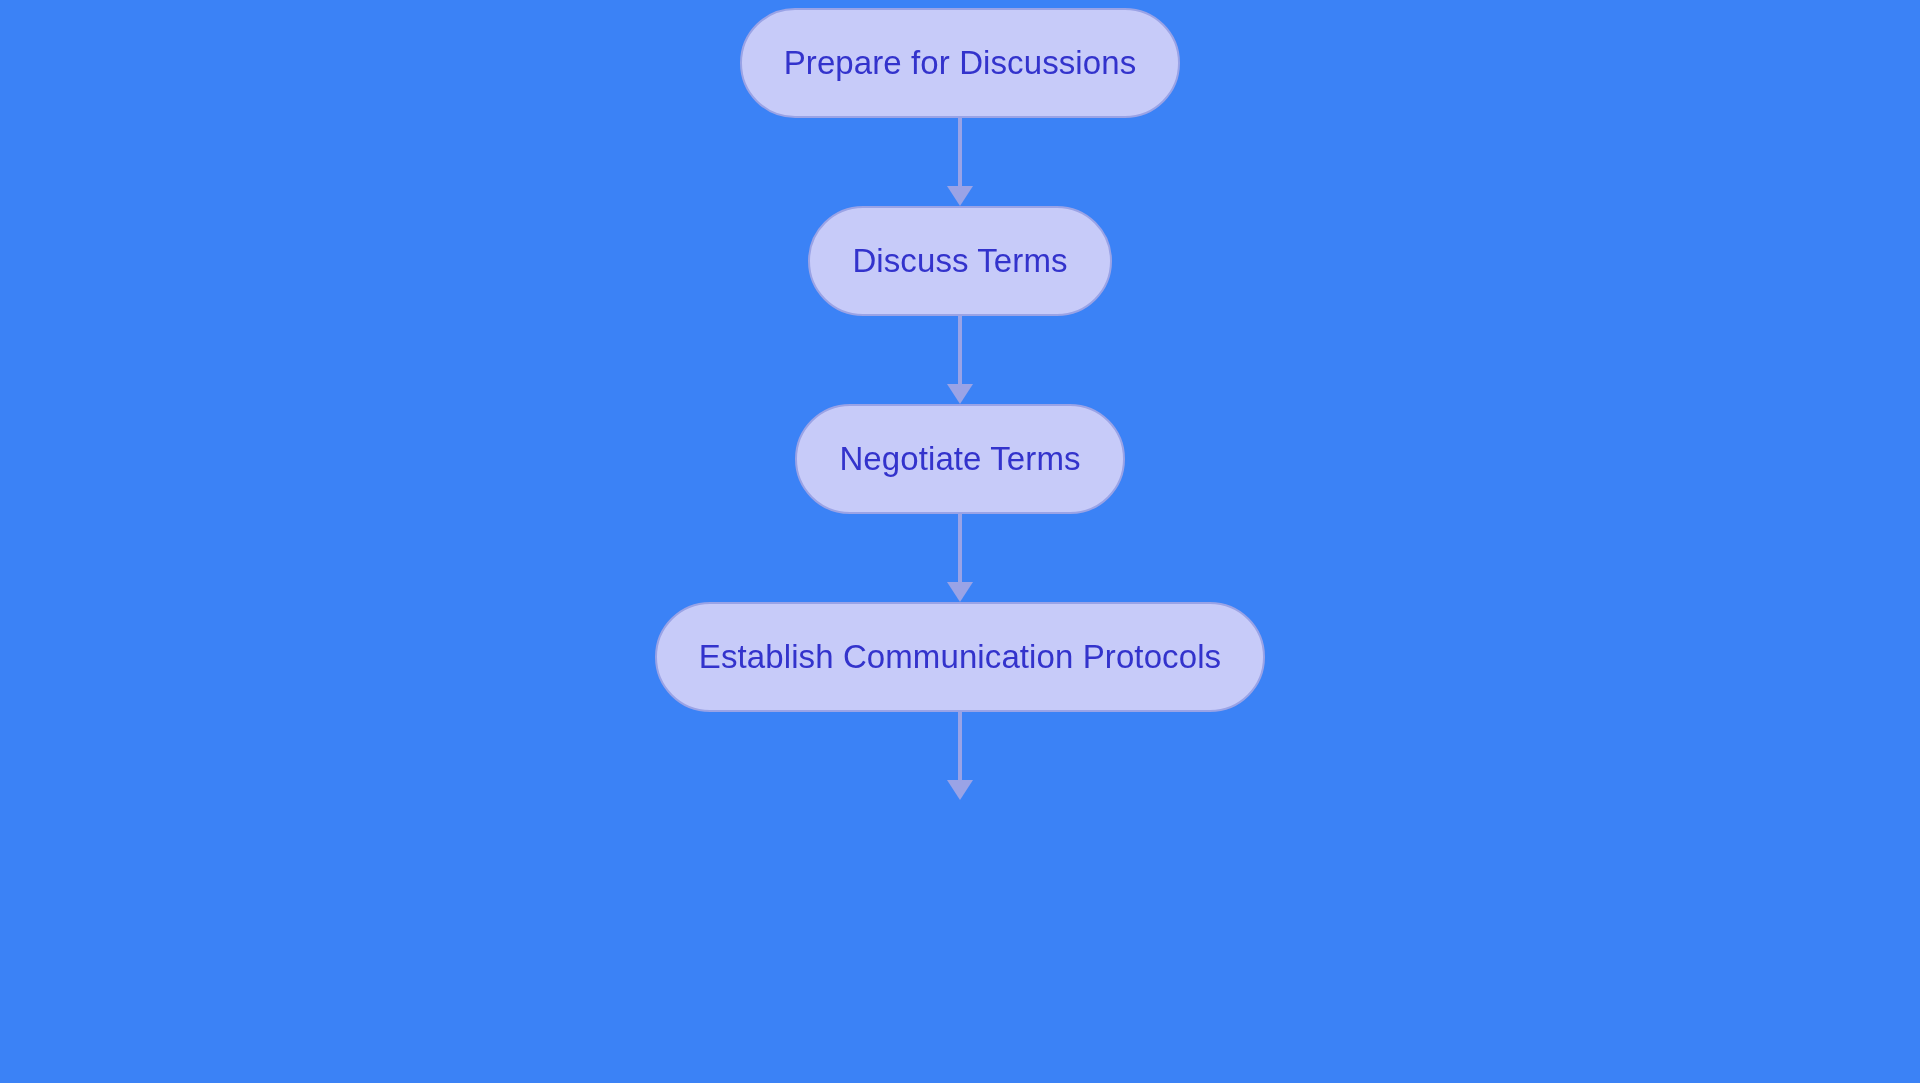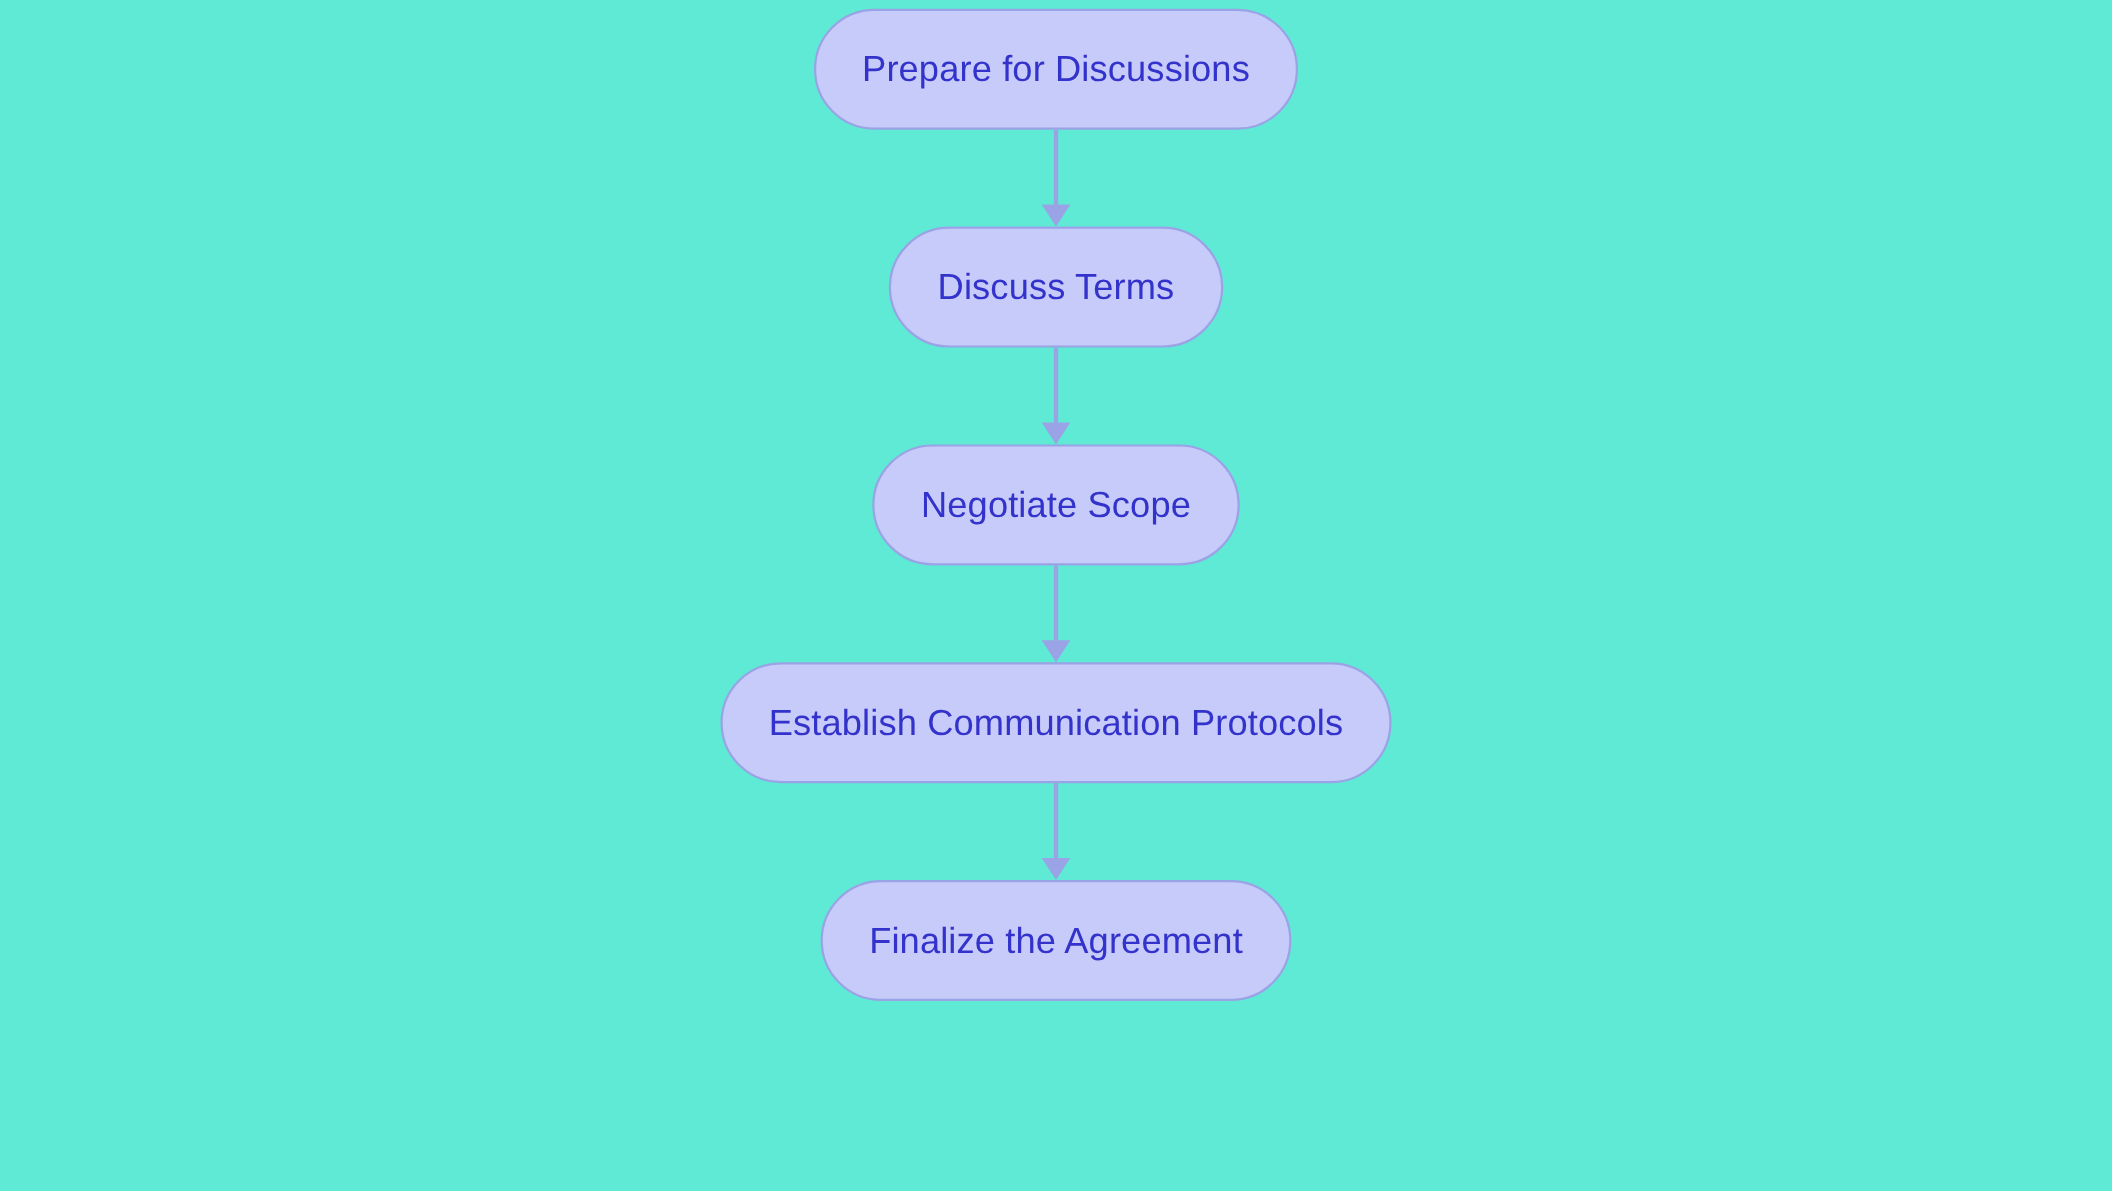--- a/index.html
+++ b/index.html
@@ -11,21 +11,21 @@
     width: 1920px;
     height: 1083px;
     overflow: hidden;
     font-family: "Liberation Sans", sans-serif;
   }
 
   #flowchart {
     position: relative;
     width: 1920px;
     height: 1083px;
-    background: #5eead4;
+    background: #3b82f6;
   }
 
   .flow-column {
     position: absolute;
     left: 0;
     top: 0;
     width: 1920px;
     height: 1083px;
     display: flex;
     flex-direction: column;
@@ -107,35 +107,32 @@
     <div class="node n1">
       <span class="node-label">Discuss Terms</span>
     </div>
 
     <div class="connector c1">
       <div class="shaft"></div>
       <div class="head"></div>
     </div>
 
     <div class="node n2">
-      <span class="node-label">Negotiate Scope</span>
+      <span class="node-label">Negotiate Terms</span>
     </div>
 
     <div class="connector c2">
       <div class="shaft"></div>
       <div class="head"></div>
     </div>
 
     <div class="node n3">
       <span class="node-label">Establish Communication Protocols</span>
     </div>
 
     <div class="connector c3">
       <div class="shaft"></div>
       <div class="head"></div>
     </div>
 
-    <div class="node n4">
-      <span class="node-label">Finalize the Agreement</span>
-    </div>
 
   </div>
 </div>
 
 </body></html>

